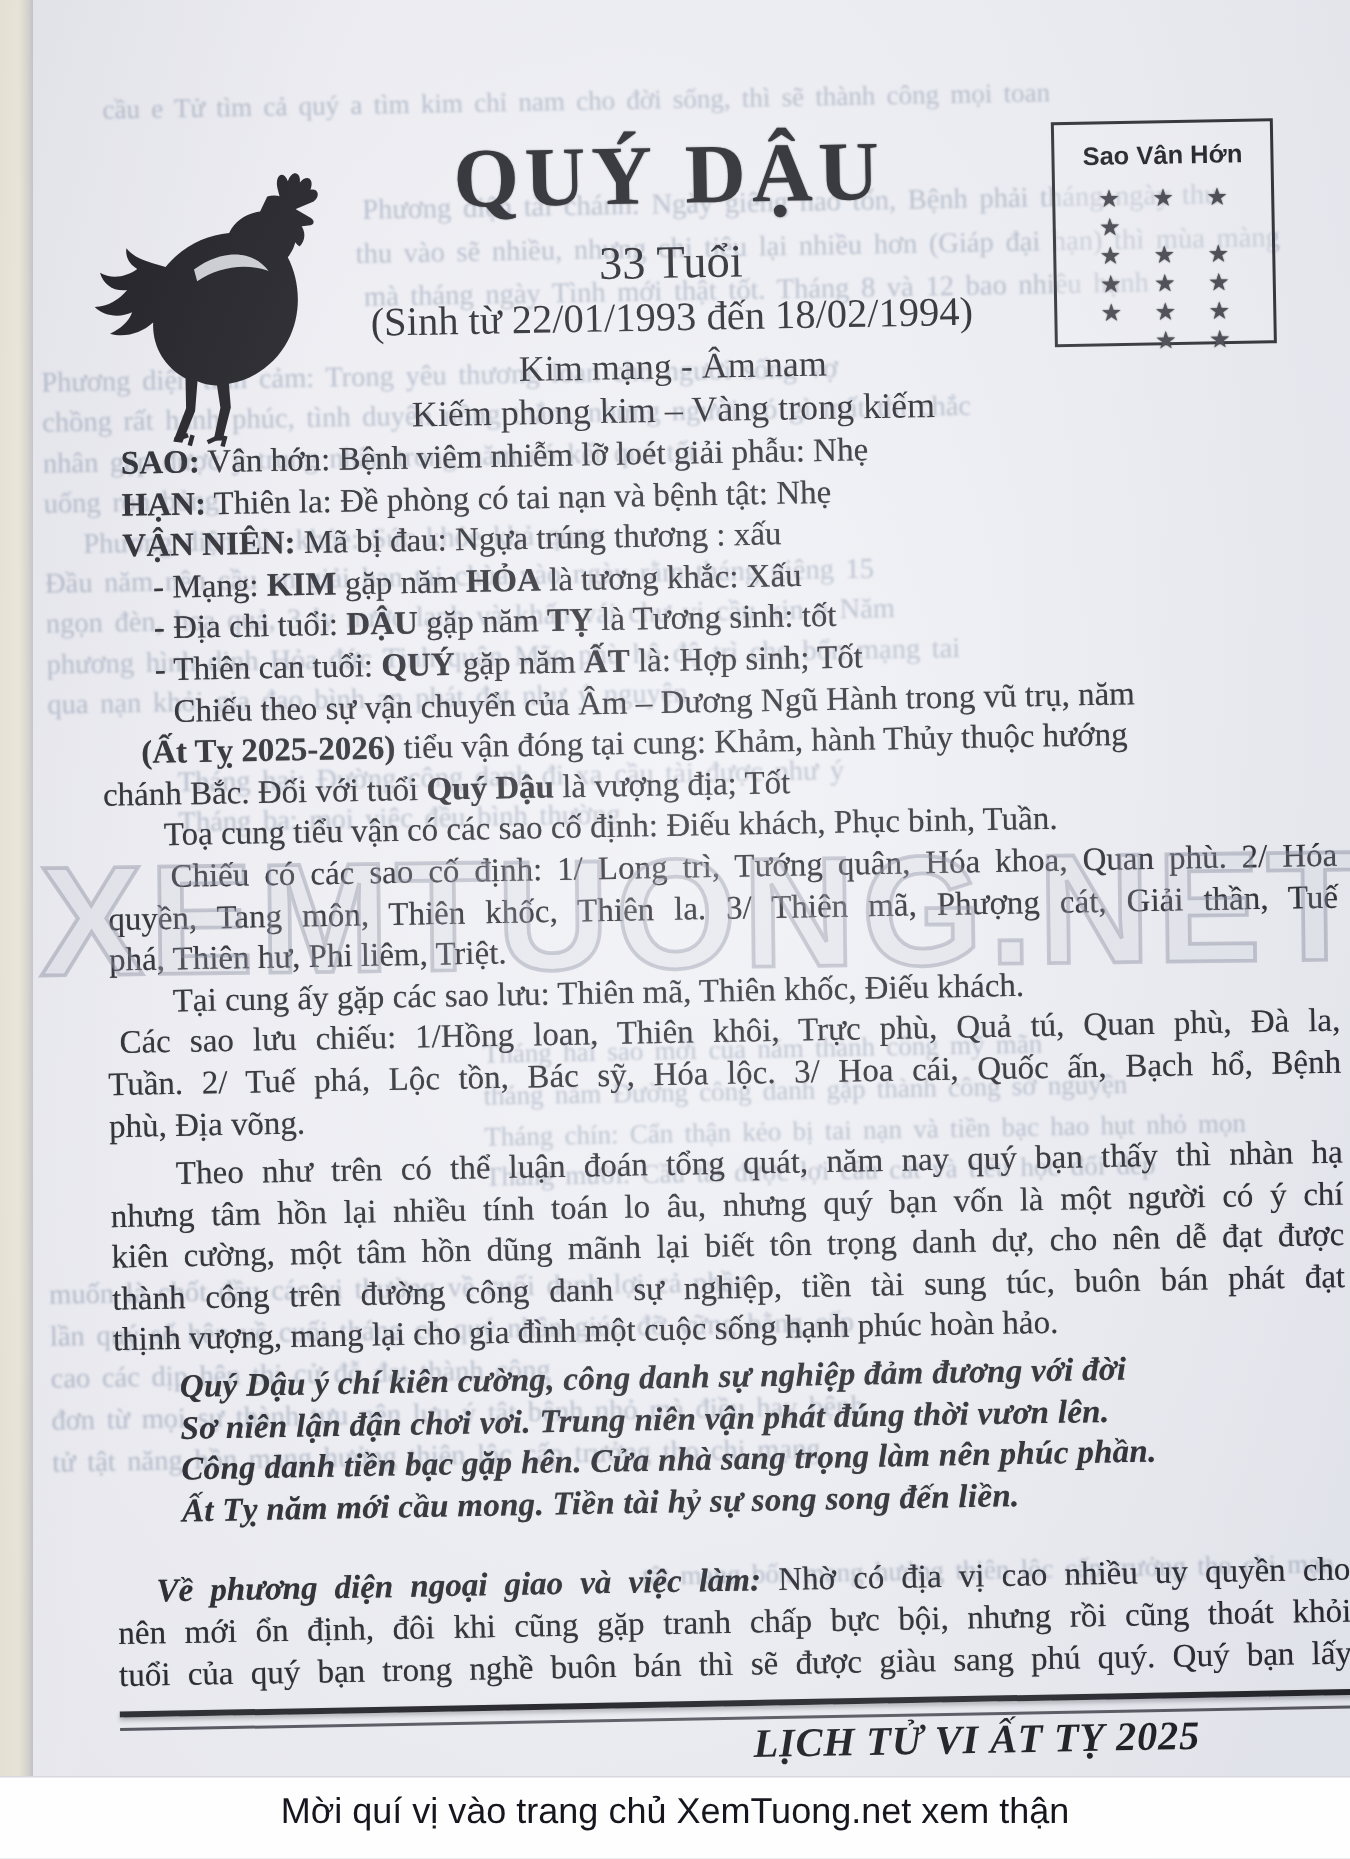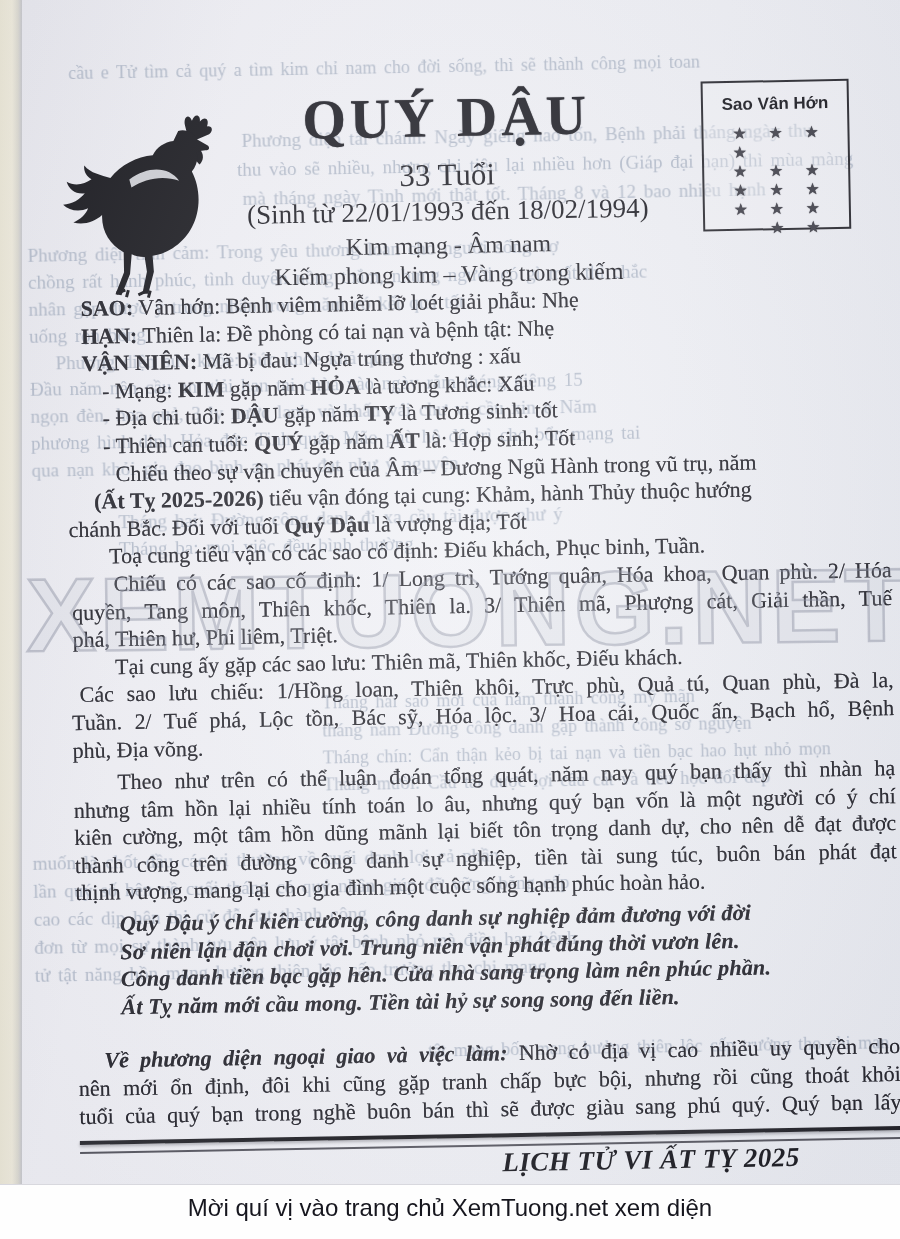--- a/index.html
+++ b/index.html
@@ -180,15 +180,15 @@
       </div>
 
     <div class="watermark">XEMTUONG.NET</div>
 
     <div class="rule-thick"></div>
     <div class="rule-thin"></div>
     <div class="book-title">LỊCH TỬ VI ẤT TỴ  2025</div>
   </div>
 
   <div class="bottom-band">
-    <div class="promo">Mời quí vị vào trang chủ XemTuong.net xem diện</div>
+    <div class="promo">Mời quí vị vào trang chủ XemTuong.net xem thận</div>
   </div>
 </div>
 
 </body></html>

